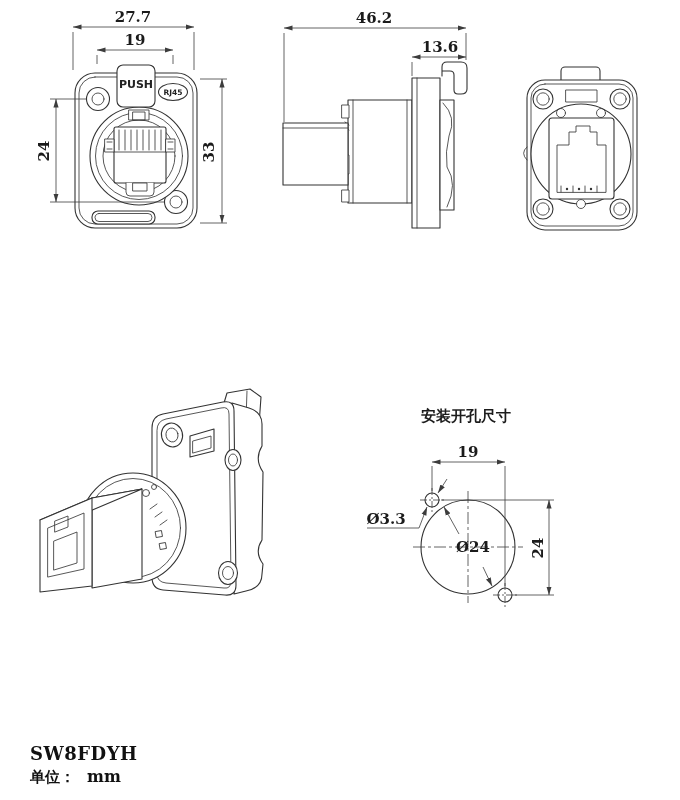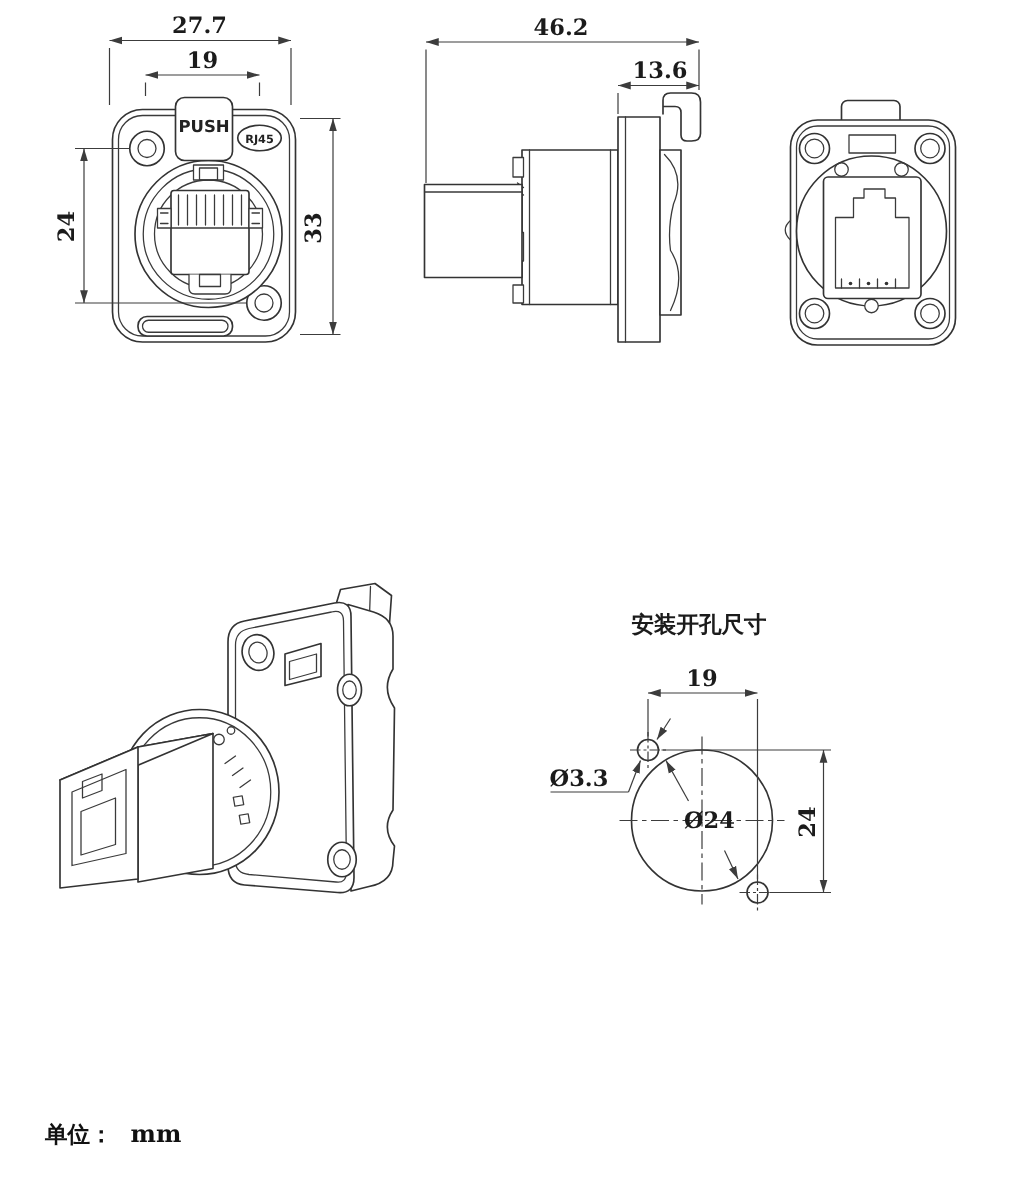--- a/index.html
+++ b/index.html
@@ -223,15 +223,16 @@
 
     <g>
       <path class="dim" d="M441,500 H554 M513,595 H554"></path>
       <line class="dim" x1="549" y1="500" x2="549" y2="595" marker-start="url(#ae)" marker-end="url(#ae)"></line>
       <text class="d" x="543" y="548" transform="rotate(-90 543 548)">24</text>
     </g>
   </g>
 </svg>
 
 <div class="footer">
+  <div class="model">SW8FDYH</div>
   <div class="units"><span>单位：</span><span class="val">mm</span></div>
 </div>
 </div>
 
 </body></html>

